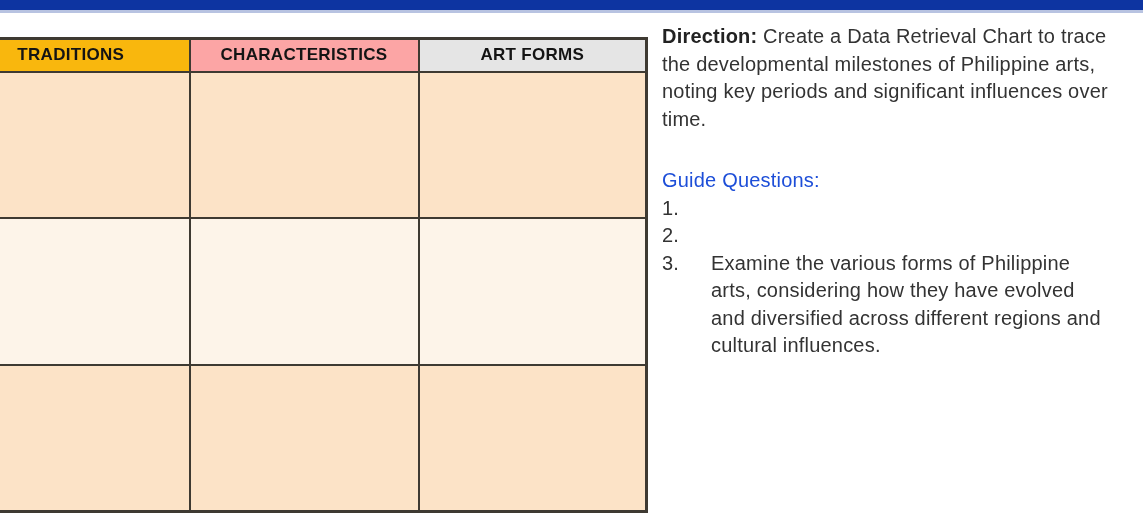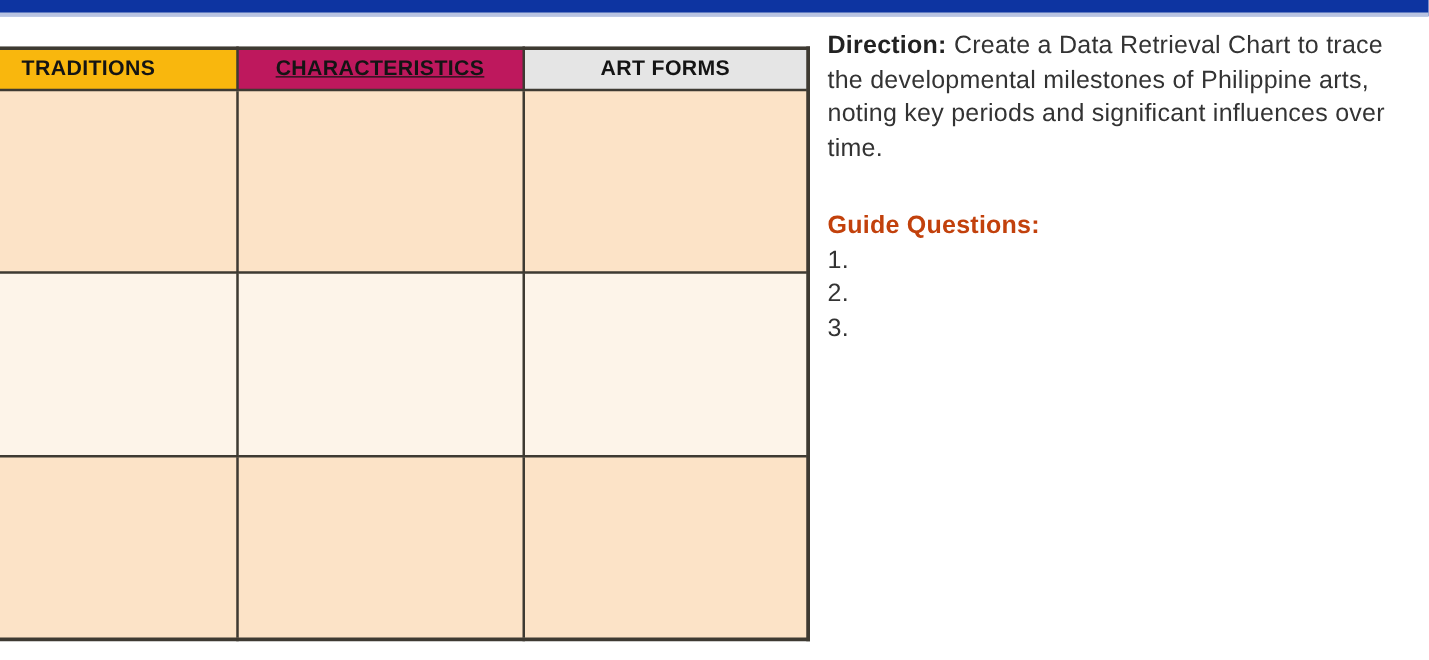--- a/index.html
+++ b/index.html
@@ -54,21 +54,21 @@
     position: absolute;
     top: 23px; left: 662px;
     width: 452px;
     font-size: 20px;
     line-height: 27.5px;
     letter-spacing: 0.2px;
     color: #333333;
   }
   .instructions b { color: #222222; }
   .direction-para { margin-bottom: 34px; }
-  .guide-label { font-weight: 700; color: #c2410c; }
+  .guide-label { font-weight: 400; color: #1d4ed8; }
   .guide-list { margin-top: 0; }
   .guide-item {
     display: grid;
     grid-template-columns: 49px 1fr;
   }
   .guide-item .num { text-align: left; }
 </style>
 </head>
 <body>
 
@@ -77,21 +77,21 @@
 <div class="chart-wrap">
   <table class="dr-table">
     <colgroup>
         <col class="c1">
         <col class="c2">
         <col class="c3">
       </colgroup>
     <thead>
       <tr>
         <th style="background: rgb(249, 183, 13);">TRADITIONS</th>
-        <th style="background: #be185d; text-decoration: underline;">CHARACTERISTICS</th>
+        <th style="background: #fca5a5;">CHARACTERISTICS</th>
         <th style="background: #e5e5e5;">ART FORMS</th>
       </tr>
     </thead>
     <tbody>
       <tr class="r1">
         <td style="background: rgb(252, 227, 199);"></td>
         <td style="background: rgb(252, 227, 199);"></td>
         <td style="background: rgb(252, 227, 199);"></td>
       </tr>
       <tr class="r2">
@@ -113,15 +113,16 @@
   <div class="guide-label">Guide Questions:</div>
   <div class="guide-list">
     <div class="guide-item">
       <span class="num">1.</span>
     </div>
     <div class="guide-item">
       <span class="num">2.</span>
     </div>
     <div class="guide-item">
       <span class="num">3.</span>
+      <span class="txt">Examine the various forms of Philippine arts, considering how they have evolved and diversified across different regions and cultural influences.</span>
     </div>
   </div>
 </div>
 
 </body></html>

